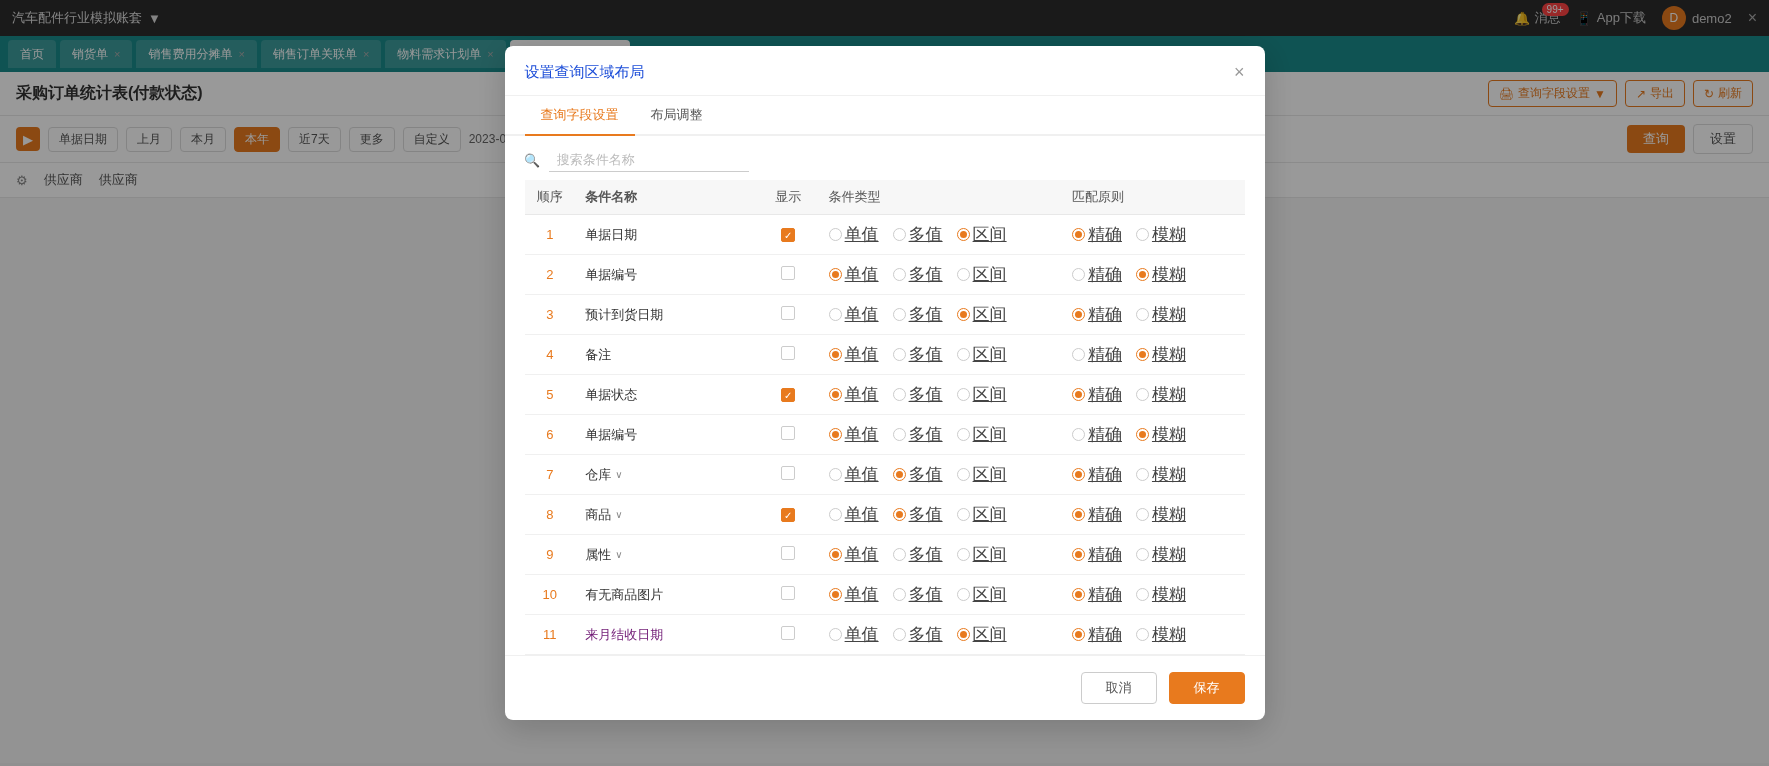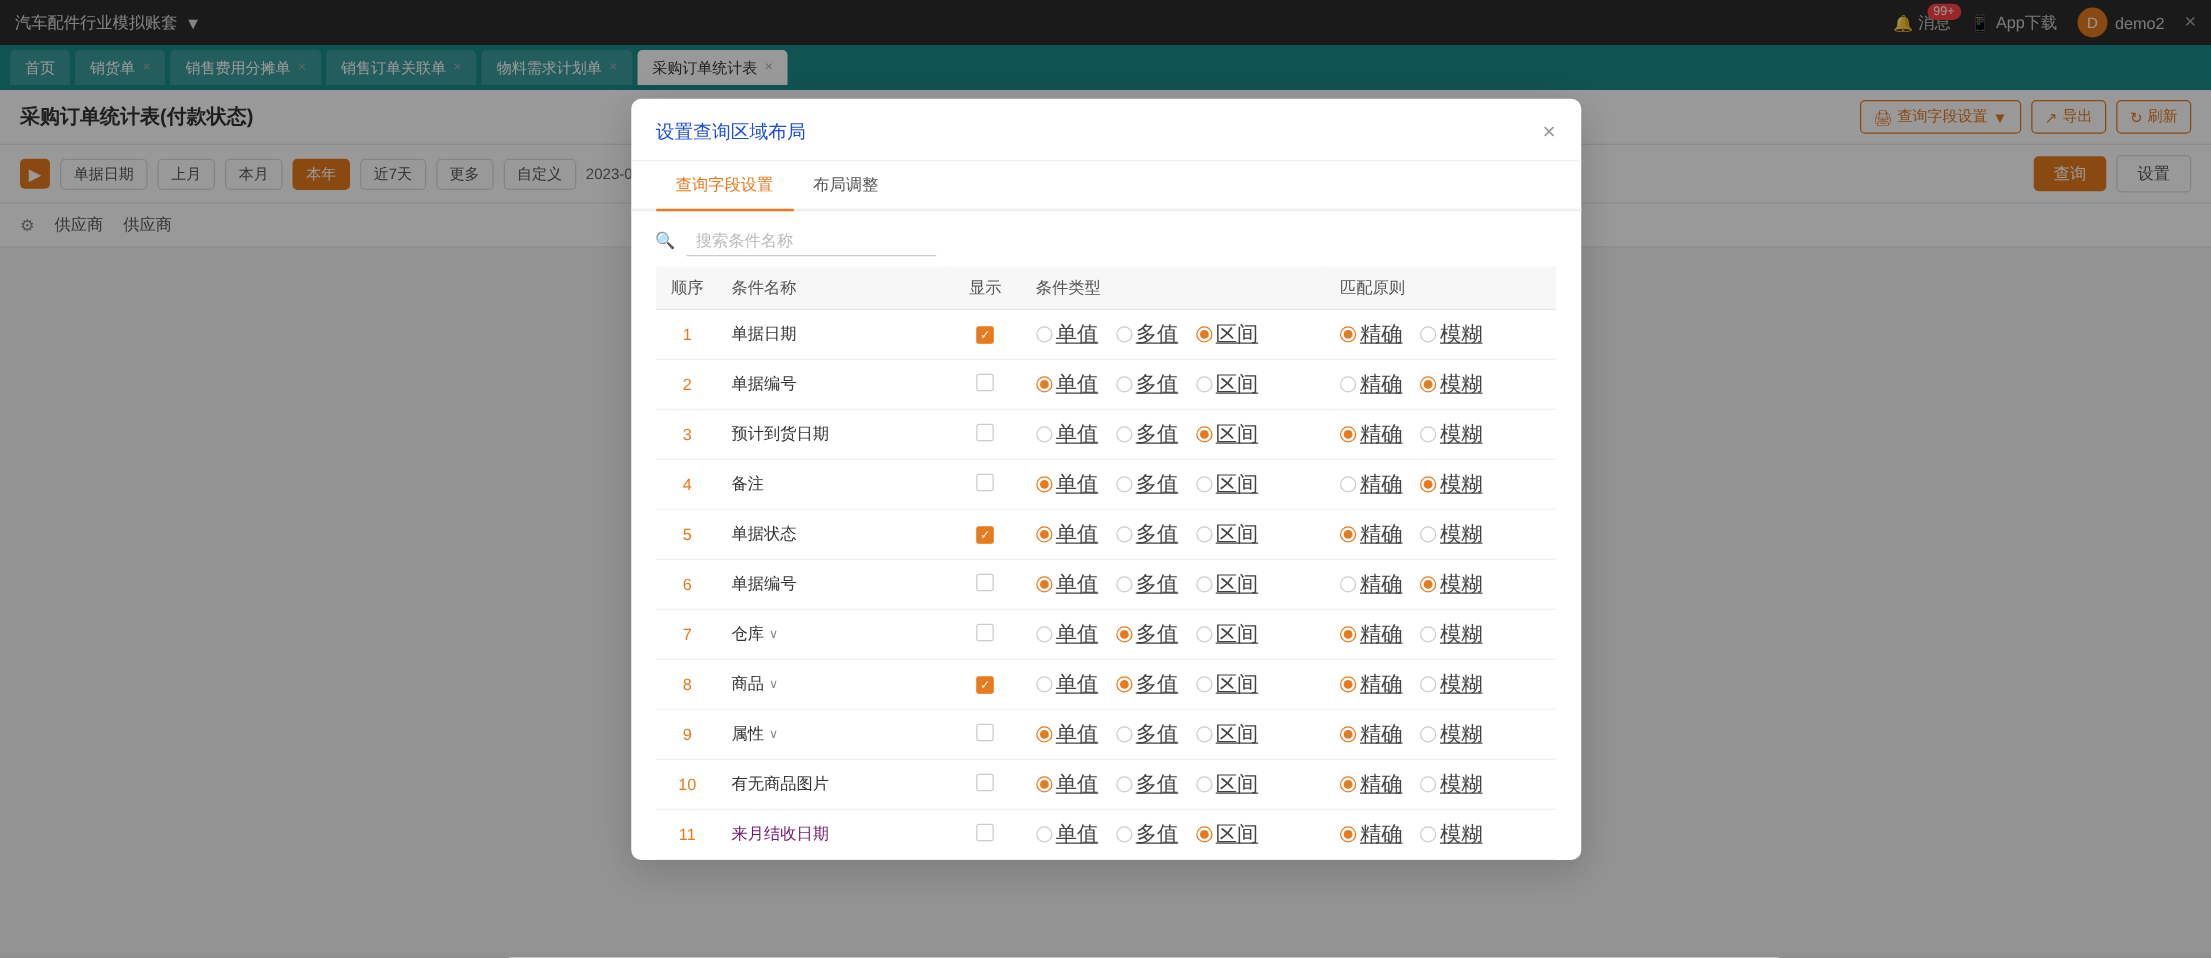--- a/index.html
+++ b/index.html
@@ -179,21 +179,21 @@
     thead th {
       background: #f7f7f7;
       padding: 8px 10px;
       text-align: left;
       color: #555;
       font-size: 13px;
       font-weight: 500;
       border-bottom: 1px solid #e8e8e8;
     }
     thead th:first-child { width: 50px; text-align: center; }
-    thead th:nth-child(2) { width: 180px; }
+    thead th:nth-child(2) { width: 180px; font-weight: bold; }
     thead th:nth-child(3) { width: 60px; text-align: center; }
     thead th:nth-child(4) { width: 240px; }
     thead th:nth-child(5) { width: 180px; }
     tbody td {
       padding: 8px 10px;
       border-bottom: 1px solid #f0f0f0;
       font-size: 13px;
       color: #333;
       vertical-align: middle;
     }
@@ -777,14 +777,18 @@
                     <div class="radio-circle"></div>
                     <span class="radio-label">模糊</span>
                   </div>
                 </div>
               </td>
             </tr>
           </tbody>
       </table>
     </div>
 
+    <div class="modal-footer">
+      <button class="btn-cancel">取消</button>
+      <button class="btn-save">保存</button>
+    </div>
   </div>
 </div>
 
 </body></html>

